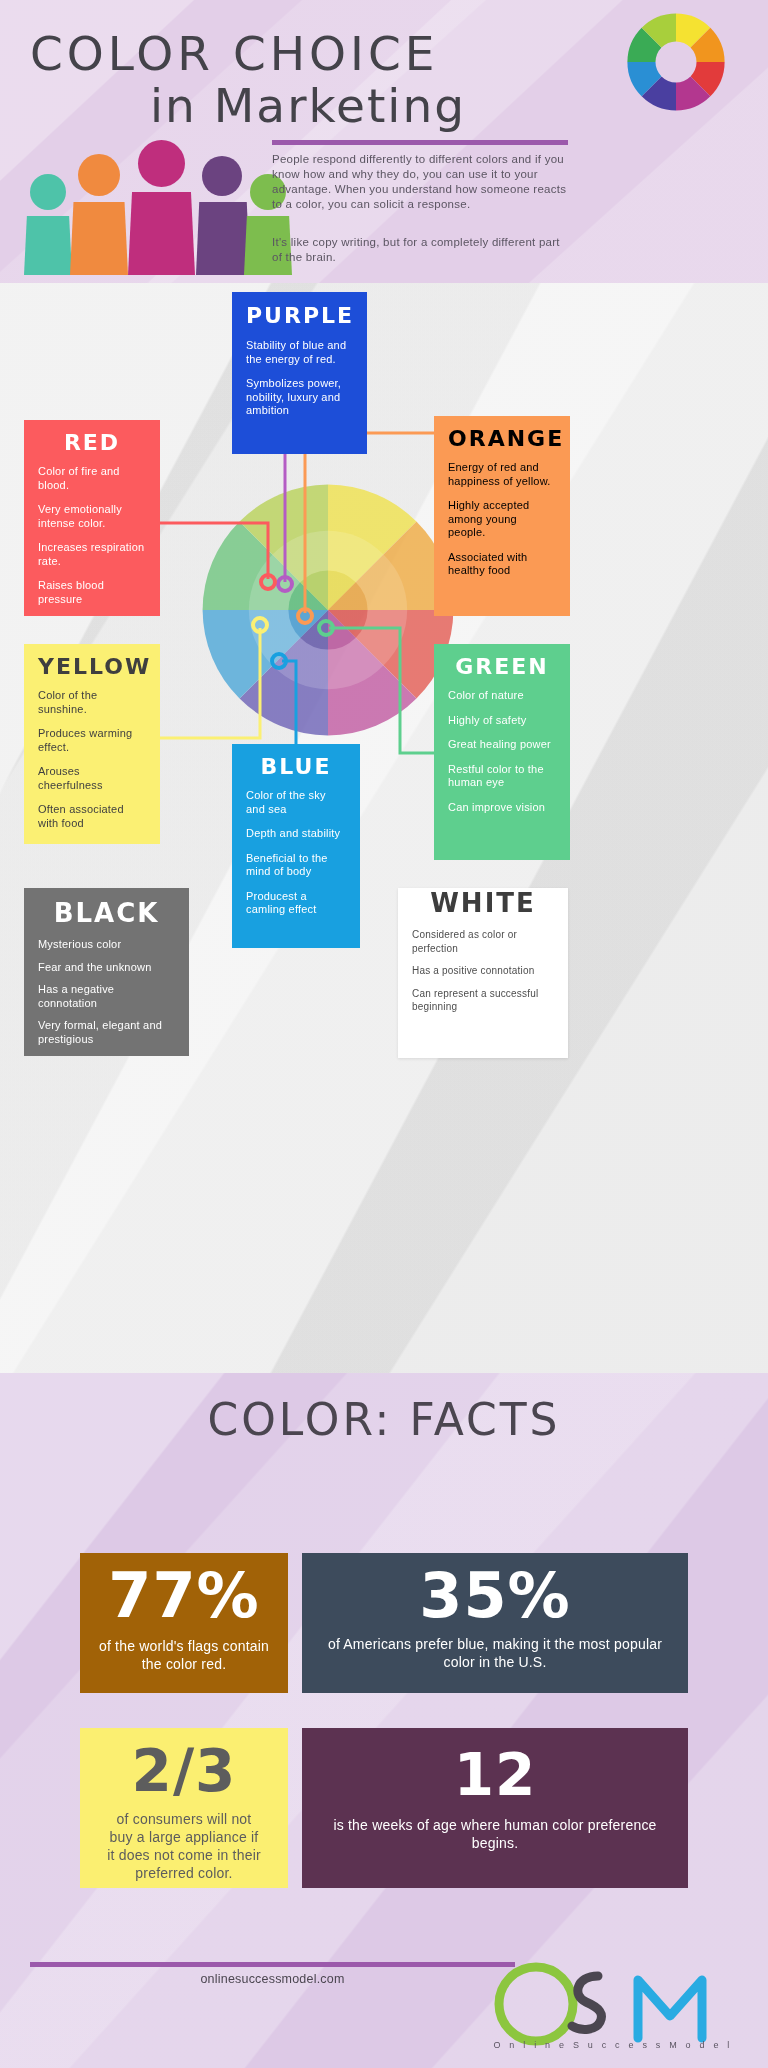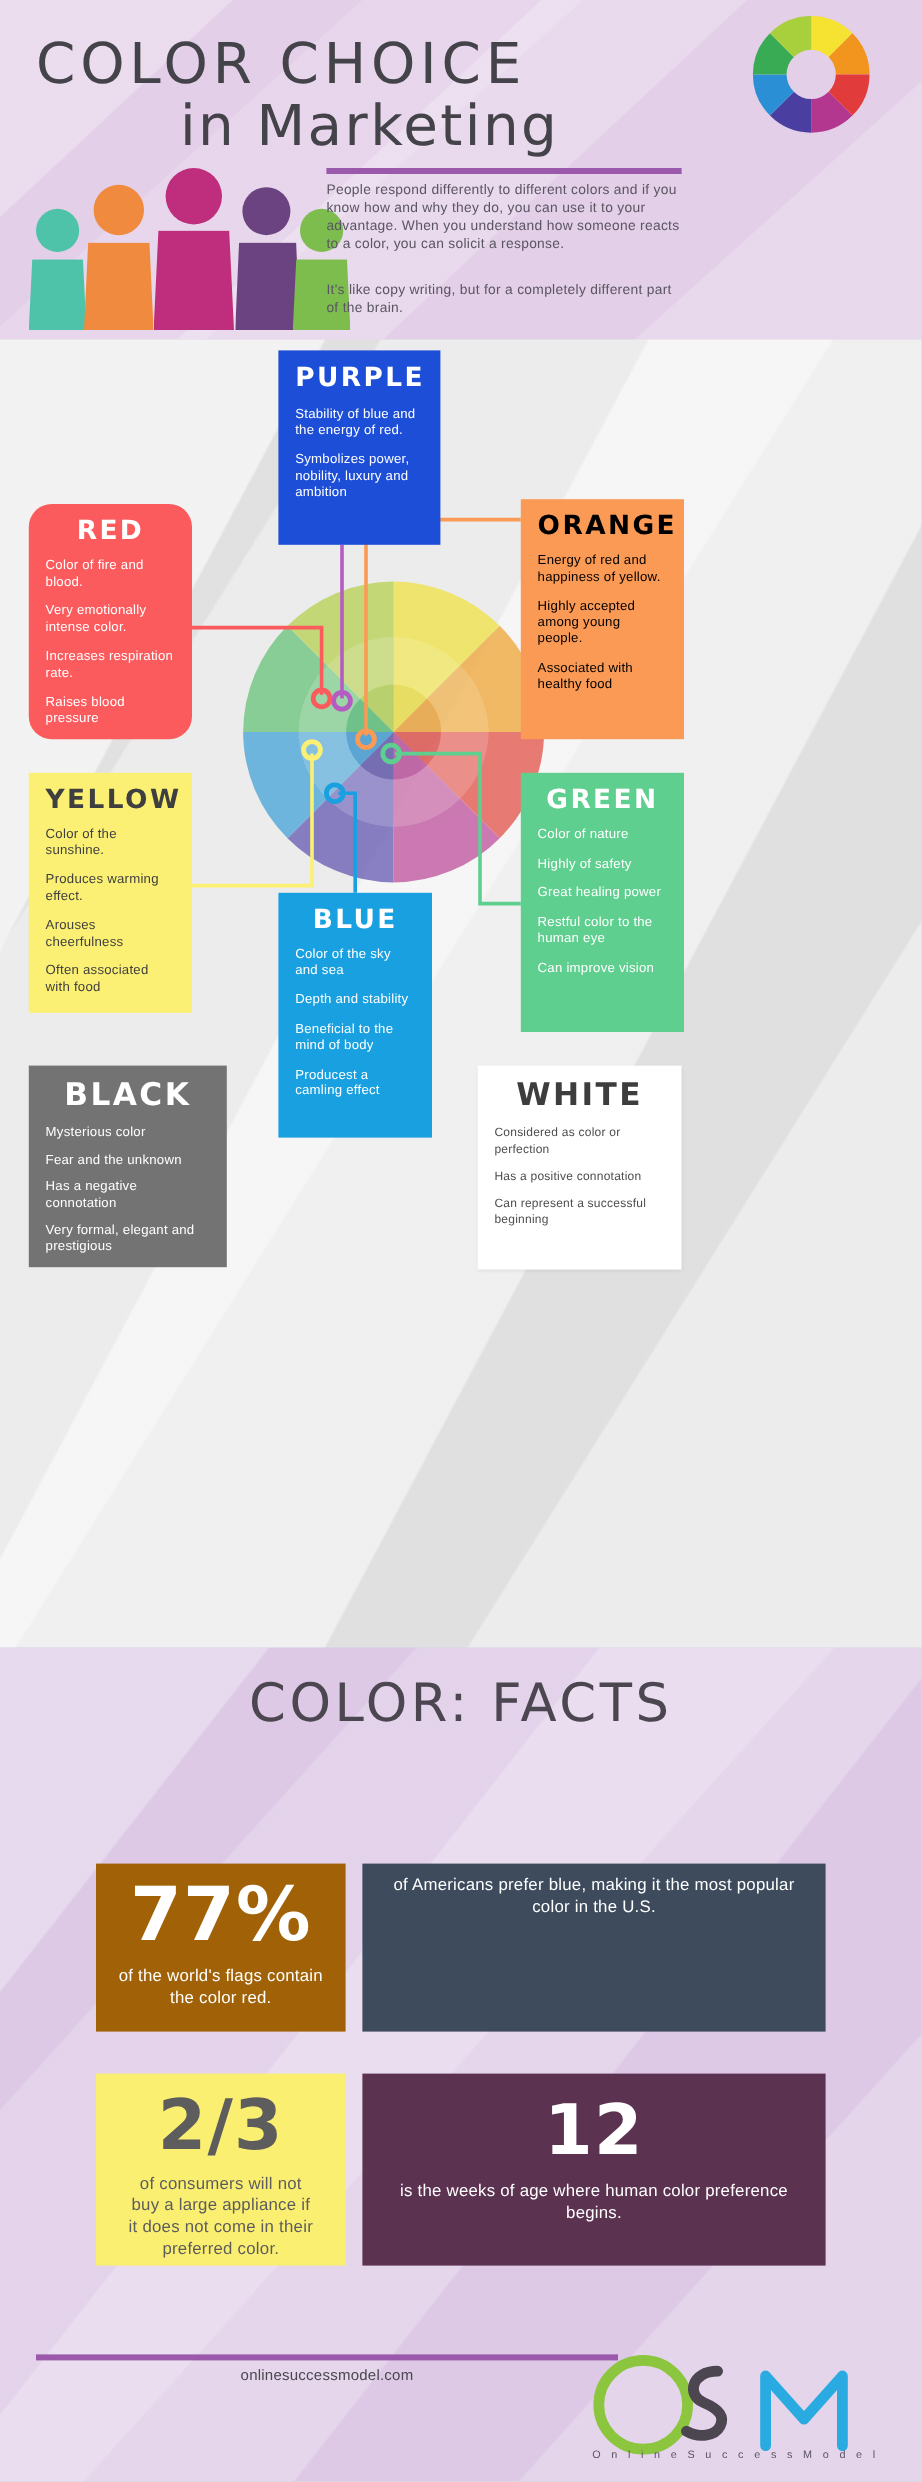--- a/index.html
+++ b/index.html
@@ -73,21 +73,21 @@
   .card h3{
     font-size:22px; letter-spacing:2px; font-weight:700; margin:0;
     font-family:"DejaVu Sans", sans-serif;
   }
   .card p{ font-size:11px; line-height:13.5px; letter-spacing:.2px; margin:0; }
   .card p + p{ margin-top:11px; }
 
   .c-purple{ left:232px; top:292px; width:135px; height:162px; background:#1d4ed8; color:#fff; }
   .c-purple h3{ text-align:center; padding-top:11px; margin-bottom:11px; }
 
-  .c-red{ left:24px; top:420px; width:136px; height:196px; background:#fc5b5e; color:#fff;border-radius:19px; }
+  .c-red{ left:24px; top:420px; width:136px; height:196px; background:#fc5b5e; color:#fff; }
   .c-red h3{ text-align:center; padding-top:10px; margin-bottom:10px; }
 
   .c-orange{ left:434px; top:416px; width:136px; height:200px; background:#fb9a54; color:#000000; }
   .c-orange h3{ text-align:center; padding-top:10px; margin-bottom:10px; }
 
   .c-yellow{ left:24px; top:644px; width:136px; height:200px; background:#fbf073; color:#3f3f3f; }
   .c-yellow h3{ text-align:center; padding-top:10px; margin-bottom:10px; color:#3f3f3f; }
 
   .c-green{ left:434px; top:644px; width:136px; height:216px; background:#5ecf8e; color:#fff; }
   .c-green h3{ text-align:center; padding-top:10px; margin-bottom:10px; }
@@ -95,21 +95,21 @@
   .c-blue{ left:232px; top:744px; width:128px; height:204px; background:#18a0e0; color:#fff; }
   .c-blue h3{ text-align:center; padding-top:10px; margin-bottom:10px; }
 
   .c-black{ left:24px; top:888px; width:165px; height:168px; background:#737373; color:#fff; }
   .c-black h3{ text-align:center; padding-top:10px; margin-bottom:10px; font-size:26px; }
   .c-black p{ font-size:11px; line-height:13.5px; }
   .c-black p + p{ margin-top:9px; }
 
   .c-white{ left:398px; top:888px; width:170px; height:170px; background:#fff; color:#4d4d4d;
             box-shadow:0 1px 3px rgba(0,0,0,.10); }
-  .c-white h3{ text-align:center; padding-top:10px; margin-bottom:10px; font-size:26px; color:#3d3d3d; }
+  .c-white h3{ text-align:center; margin-bottom:10px; font-size:26px; color:#3d3d3d; }
   .c-white p{ font-size:10px; line-height:13.5px; }
   .c-white p + p{ margin-top:9px; }
 
   
   .facts-title{
     position:absolute; left:0; top:1394px; width:768px; text-align:center;
     font-size:44px; letter-spacing:3px; color:#4b4650; font-weight:400;
     font-family:"DejaVu Sans", sans-serif;
   }
   .fact{ position:absolute; text-align:center; }
@@ -311,20 +311,21 @@
 </div>
 
 <div class="facts-title">COLOR: FACTS</div>
 
 <div class="fact f1">
   <span class="big">77%</span>
   <span class="cap">of the world's flags contain the color red.</span>
 </div>
 
 <div class="fact f2">
+  <span class="big">35%</span>
   <span class="cap">of Americans prefer blue, making it the most popular color in the U.S.</span>
 </div>
 
 <div class="fact f3">
   <span class="big">2/3</span>
   <span class="cap">of consumers will not buy a large appliance if it does not come in their preferred color.</span>
 </div>
 
 <div class="fact f4">
   <span class="big">12</span>

